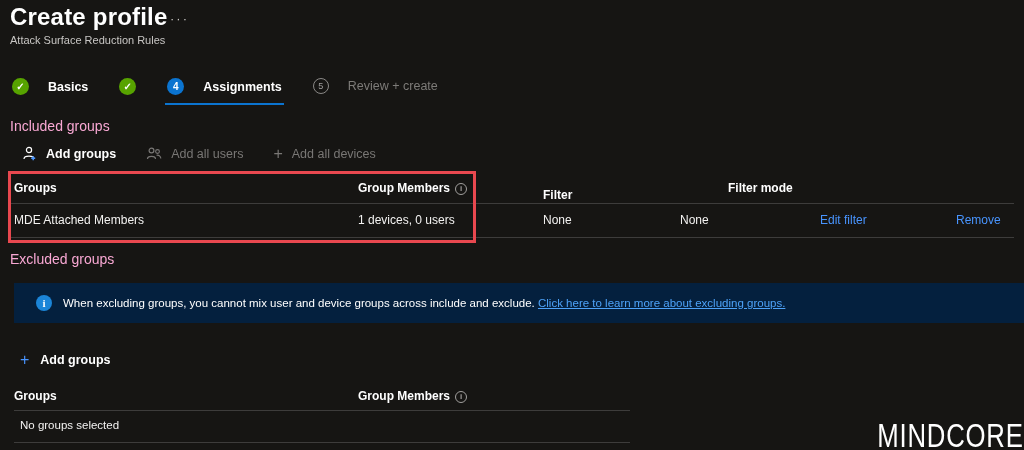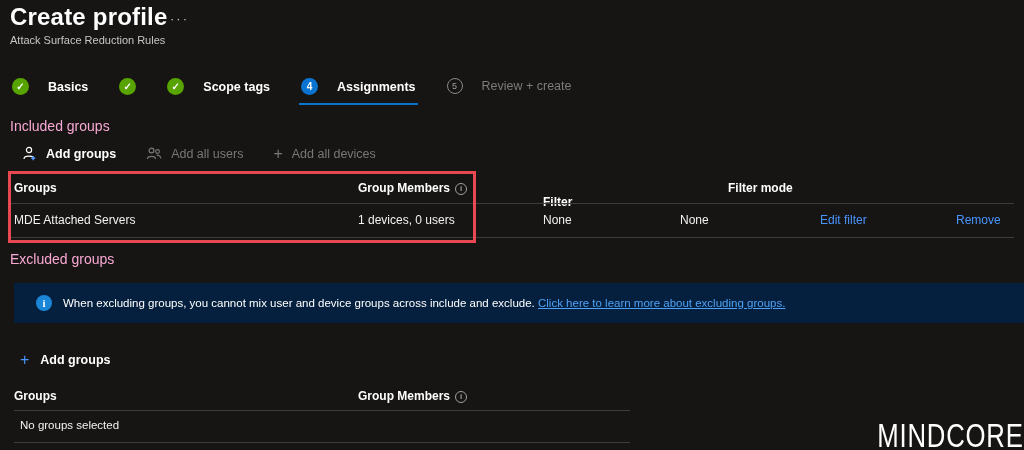--- a/index.html
+++ b/index.html
@@ -84,24 +84,20 @@
 <div class="abs page-subtitle">Attack Surface Reduction Rules</div>
 
 <div class="abs wizard">
   <div class="step">
     <span class="badge check"></span>
     <span class="step-label">Basics</span>
   </div>
   <div class="step">
     <span class="badge check"></span>
   </div>
-  <div class="step">
-    <span class="badge check"></span>
-    <span class="step-label">Scope tags</span>
-  </div>
   <div class="step current">
     <span class="badge num-current">4</span>
     <span class="step-label">Assignments</span>
   </div>
   <div class="step upcoming">
     <span class="badge num-upcoming">5</span>
     <span class="step-label">Review + create</span>
   </div>
 </div>
 
@@ -132,26 +128,26 @@
   <div class="tb-item disabled">
     <span class="plus-glyph plus-gray">+</span>
     <span class="tb-label">Add all devices</span>
   </div>
 </div>
 
 <div class="abs th c-groups" style="top:181px;">Groups</div>
 <div class="abs th c-members" style="top:181px;">
   <span>Group Members</span><span class="info-circle">i</span>
 </div>
-<div class="abs th c-filter" style="top:195px;">Filter</div>
+<div class="abs th c-filter" style="top:188px;">Filter</div>
 <div class="abs th c-mode" style="top:181px;padding-left:48px;">Filter mode</div>
 
 <div class="abs divider" style="left:10px; top:203px; width:1004px;"></div>
 
-<div class="abs td c-groups" style="top:213px;">MDE Attached Servers</div>
+<div class="abs td c-groups" style="top:213px;">MDE Attached Members</div>
 <div class="abs td c-members" style="top:213px;">1 devices, 0 users</div>
 <div class="abs td c-filter" style="top:213px;">None</div>
 <div class="abs td c-mode" style="top:213px;">None</div>
 <div class="abs link c-edit" style="top:213px;">Edit filter</div>
 <div class="abs link c-remove" style="top:213px;">Remove</div>
 
 <div class="abs divider" style="left:10px; top:237px; width:1004px;"></div>
 
 <div class="abs annotation-box"></div>
 

